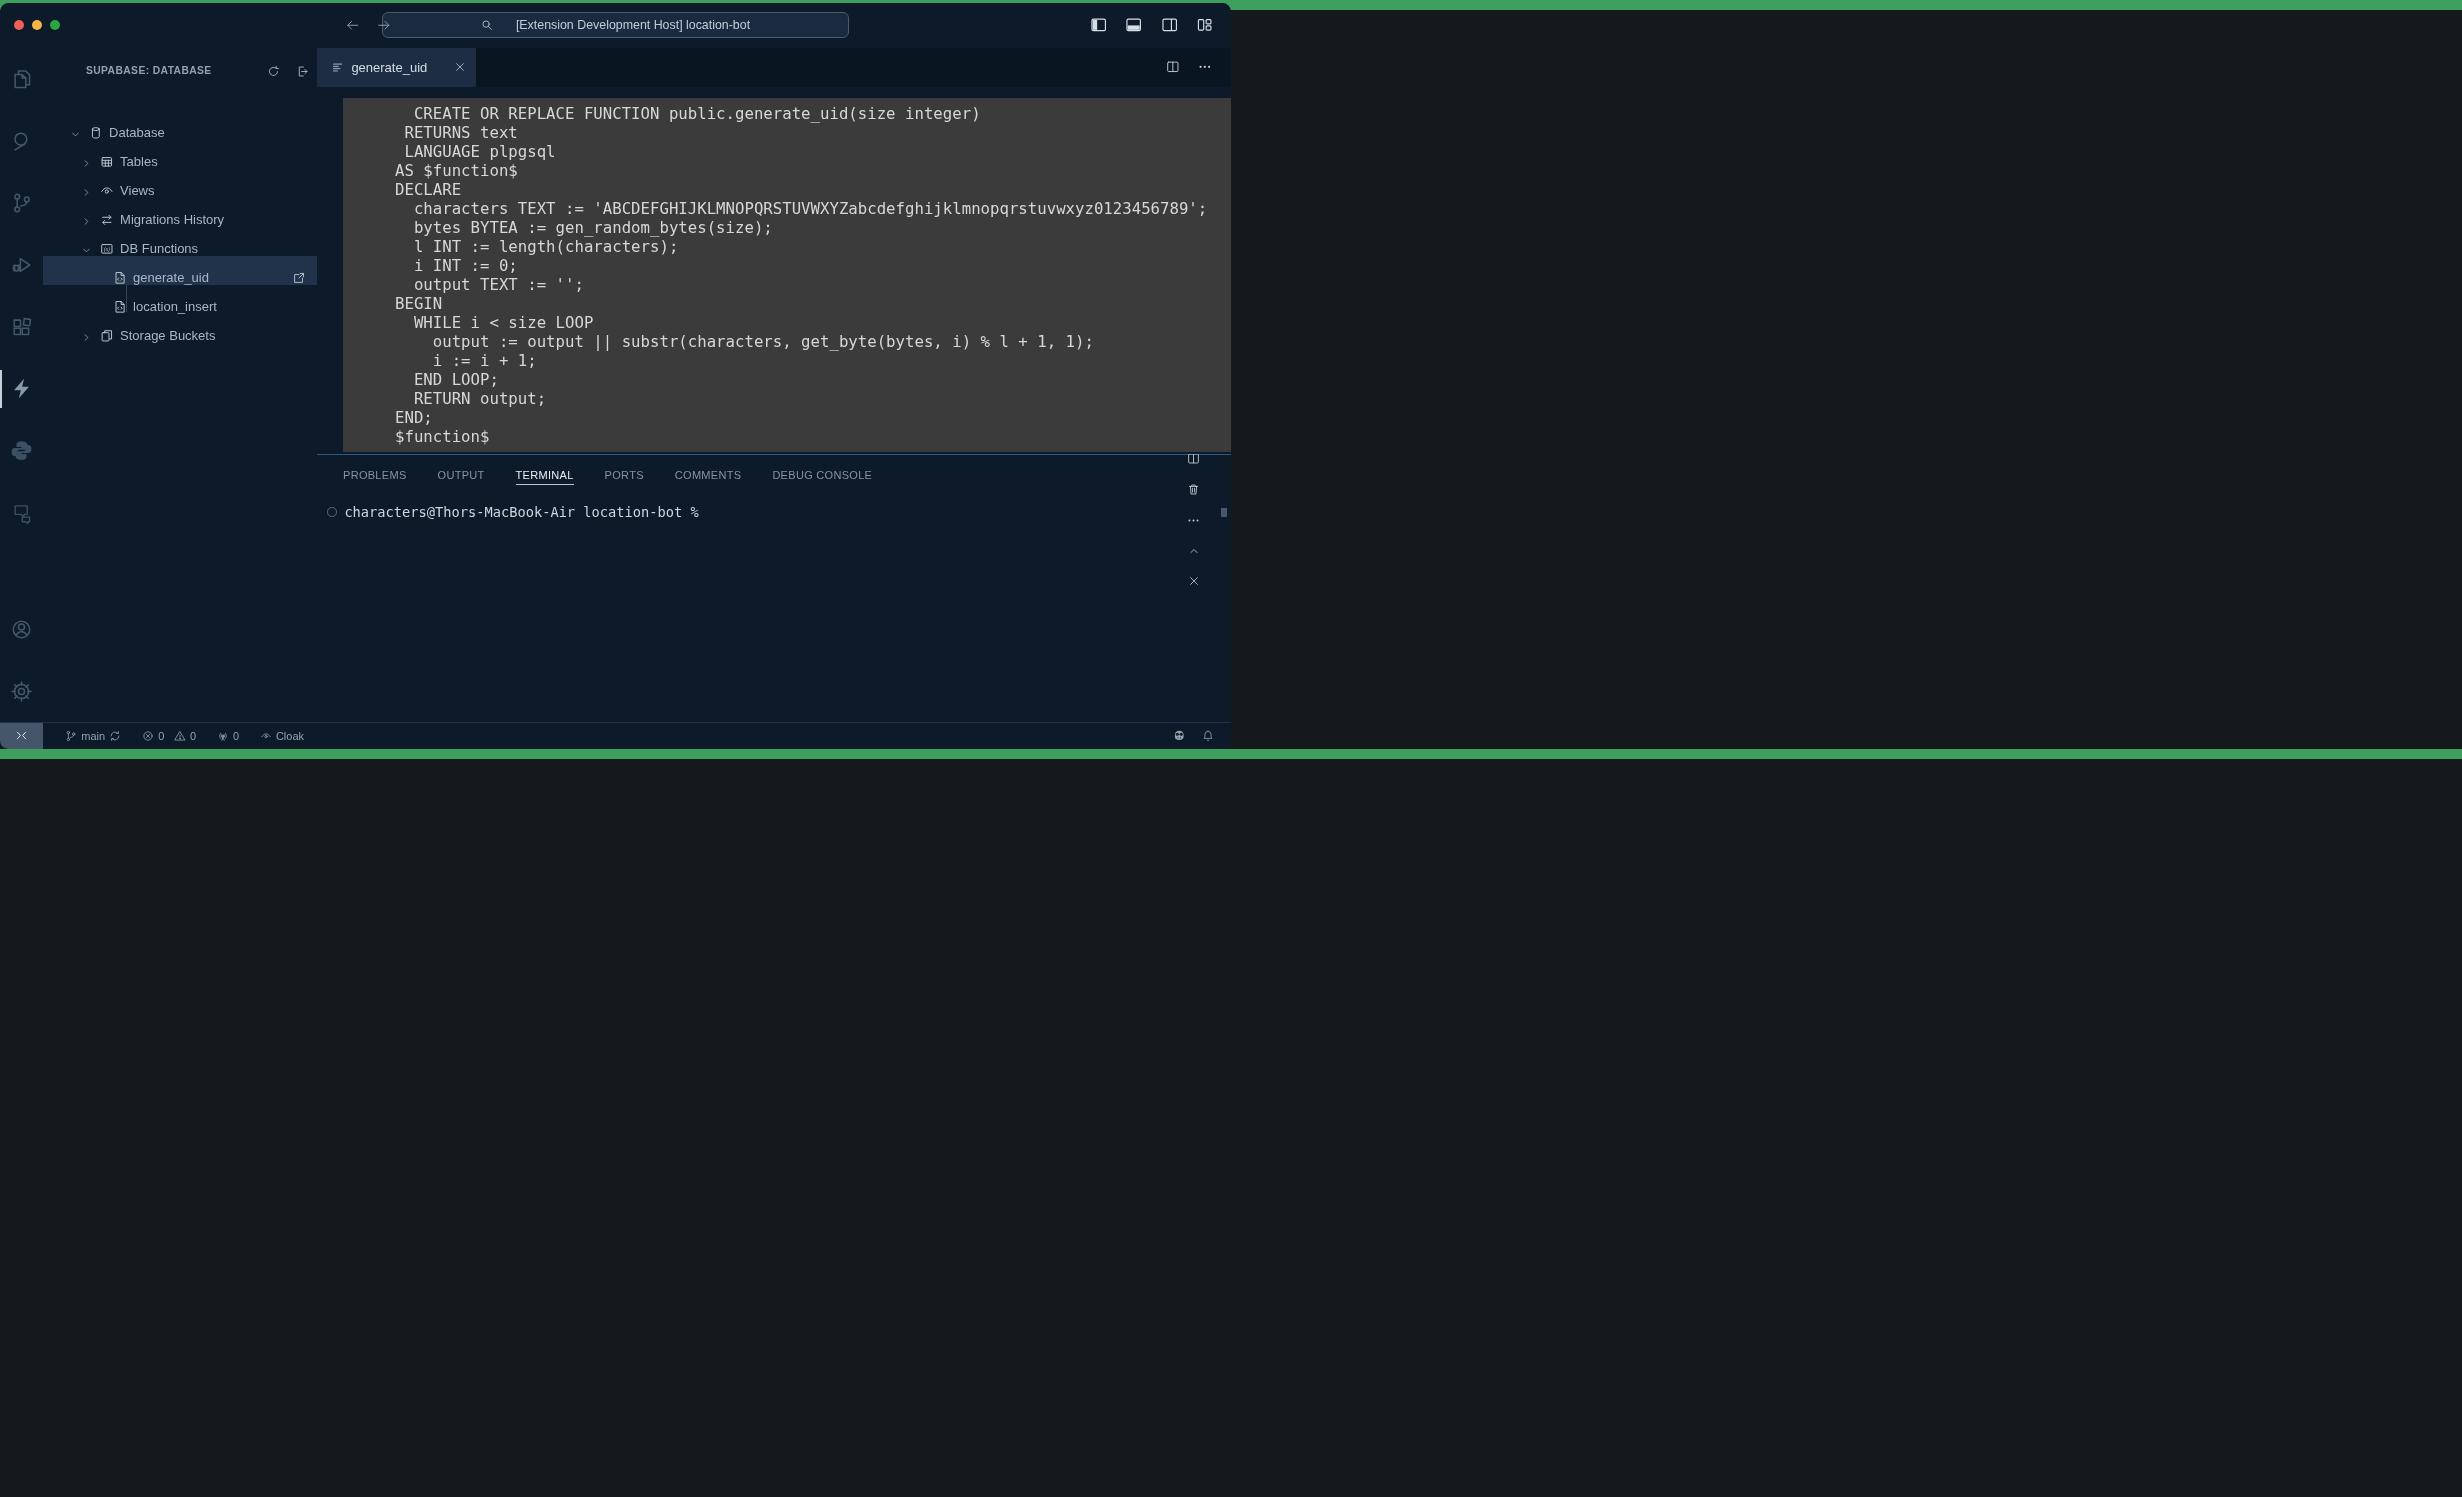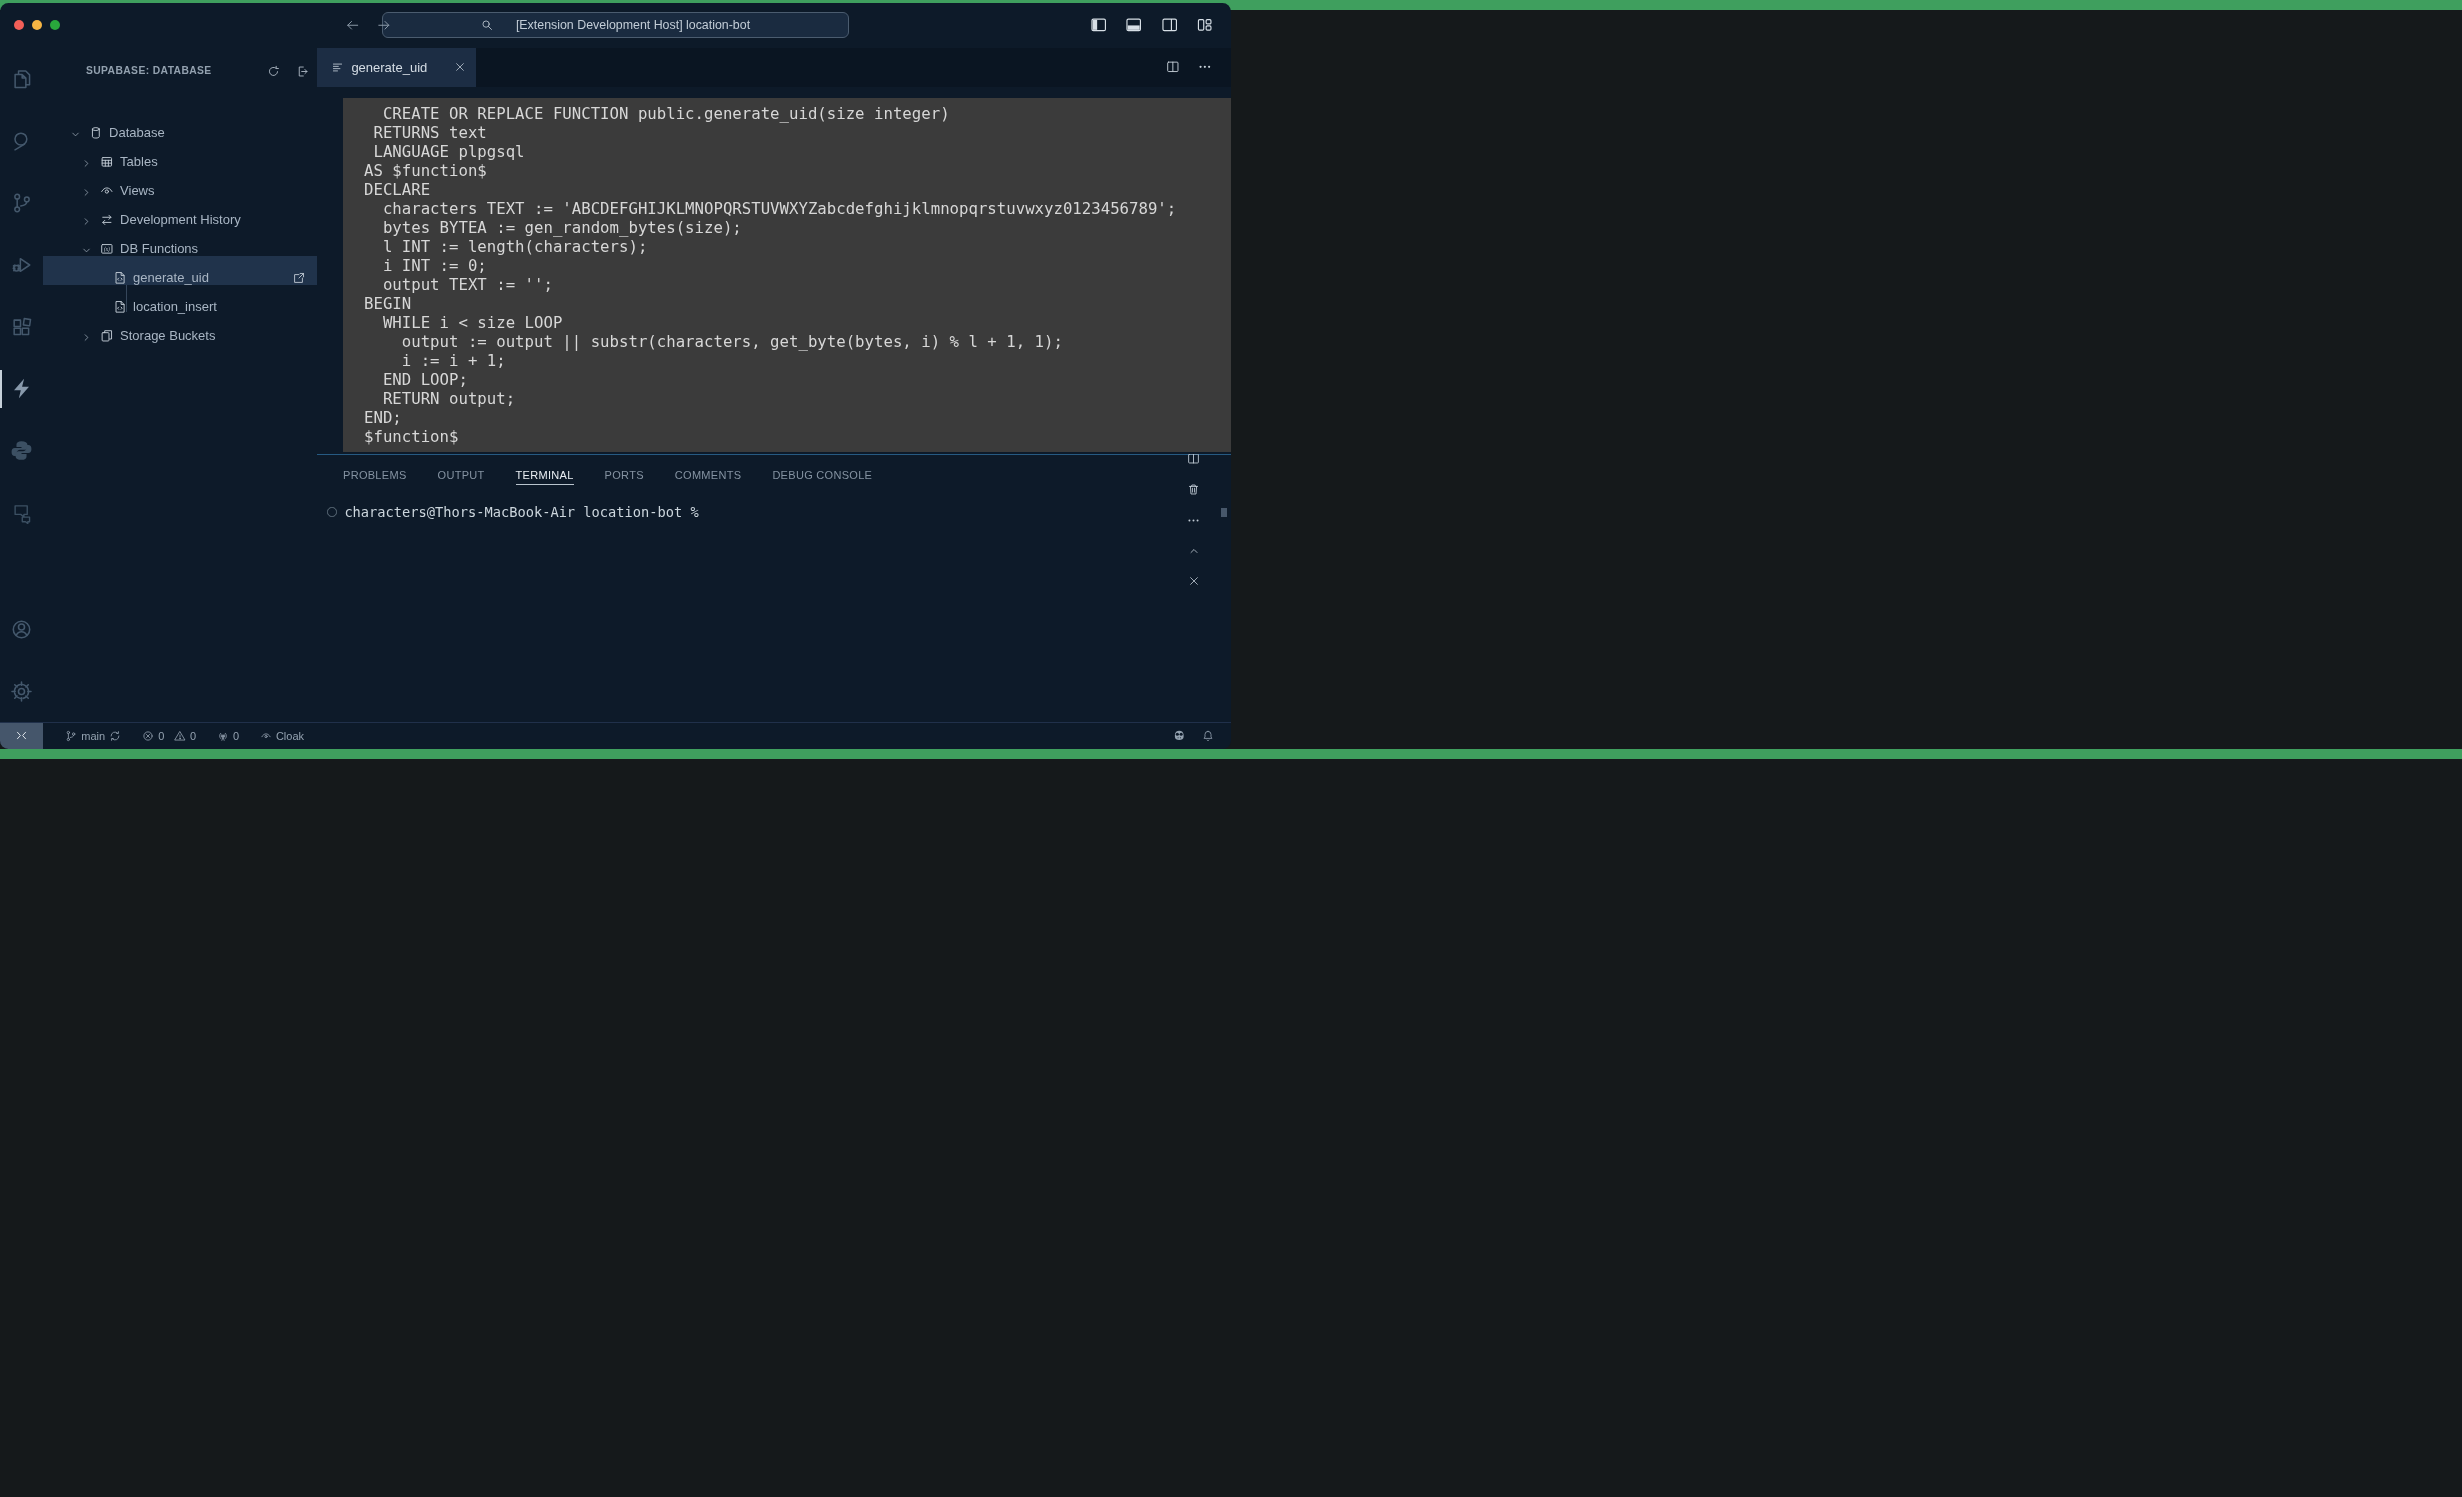--- a/index.html
+++ b/index.html
@@ -66,21 +66,21 @@
   .editor-actions { margin-left:auto; display:flex; align-items:center; gap:19px; padding-right:19px; color:#c5cfd8; }
 
   .editorbody { height:367px; flex:0 0 367px; position:relative; background:#0d1a29; }
   .codebox {
     position:absolute; left:26px; right:0; top:11px; height:354px;
     background:#3b3b3b; overflow:hidden;
   }
   .codebox pre {
     font-family:"DejaVu Sans Mono", monospace;
     font-size:15.7px; line-height:19px; color:#d7d7d7;
-    padding:6px 0 0 21px; white-space:pre;
+    padding:6px 0 0 21px; white-space:pre;margin-left:31px;
   }
 
   
   .panel { height:271px; flex:0 0 271px; border-top:1.7px solid #265a82; display:flex; flex-direction:column; background:#0d1a29; }
   .panel-header { height:40px; flex:0 0 40px; display:flex; align-items:center; padding-left:26px; }
   .ptabs { display:flex; gap:31px; }
   .ptab { font-size:11px; letter-spacing:0.3px; color:#8593a2; cursor:pointer; position:relative; padding:12px 0; }
   .ptab.active { color:#e9eef3; }
   .ptab.active::after { content:""; position:absolute; left:0; right:0; bottom:7.7px; height:1.3px; background:#b9c4ce; }
   .pctl { margin-left:auto; display:flex; align-items:center; gap:18px; padding-right:19px; color:#bfc9d3;flex-direction:column; }
@@ -300,21 +300,21 @@
           <span class="chev">
               <svg class="ic" width="11" height="11" viewBox="0 0 16 16" stroke-width="1.4">
                 <path d="M6 4l4 4-4 4"></path>
               </svg>
             </span>
           <span class="ticon">
               <svg class="ic" width="13.7" height="13.7" viewBox="0 0 16 16">
                 <path d="M3.2 5h9.4M10.4 2.6 12.8 5l-2.4 2.4M12.8 11H3.4M5.6 8.6 3.2 11l2.4 2.4"></path>
               </svg>
             </span>
-          <span>Development History</span>
+          <span>Migrations History</span>
         </div>
 
         <div class="row lvl1">
           <span class="chev">
               <svg class="ic" width="11" height="11" viewBox="0 0 16 16" stroke-width="1.4">
                 <path d="M4 6l4 4 4-4"></path>
               </svg>
             </span>
           <span class="ticon">
               <svg class="ic" width="13.7" height="13.7" viewBox="0 0 16 16" style="font-size:15px">

